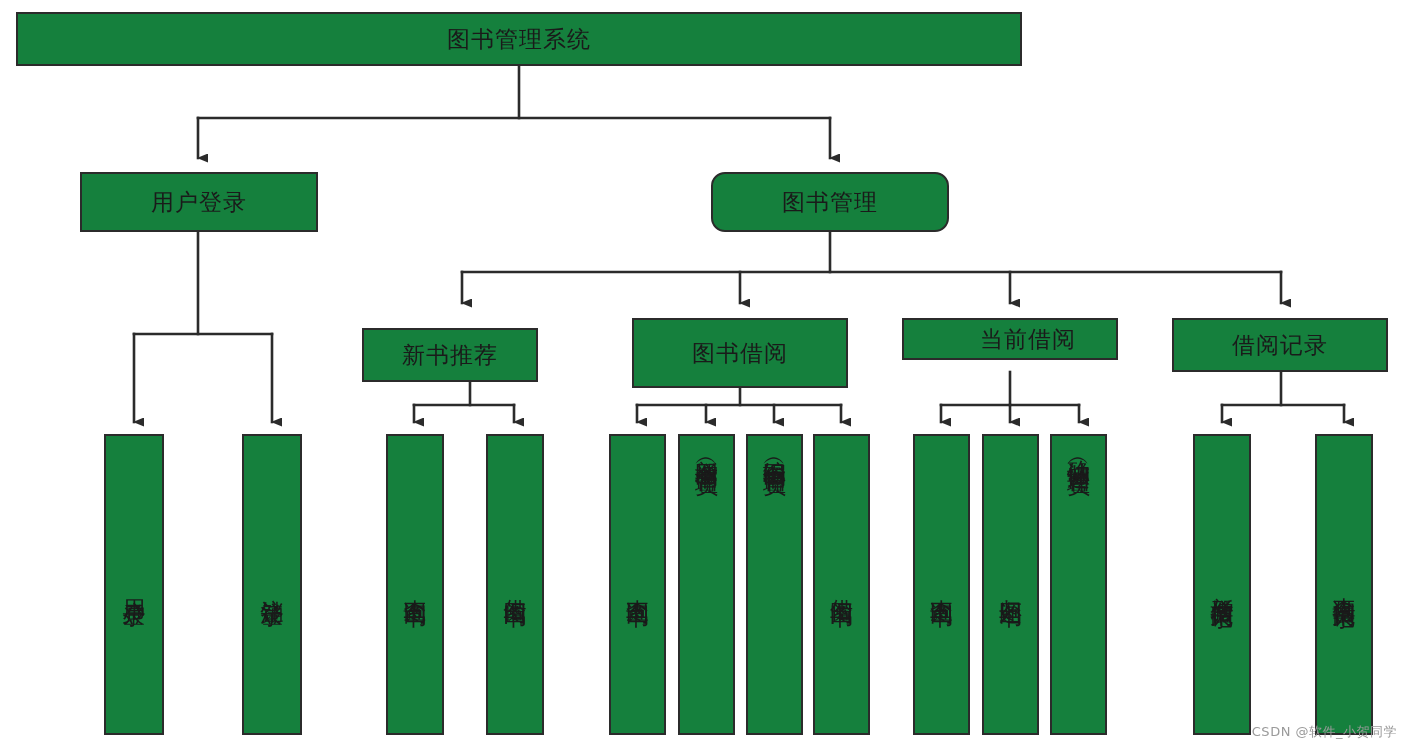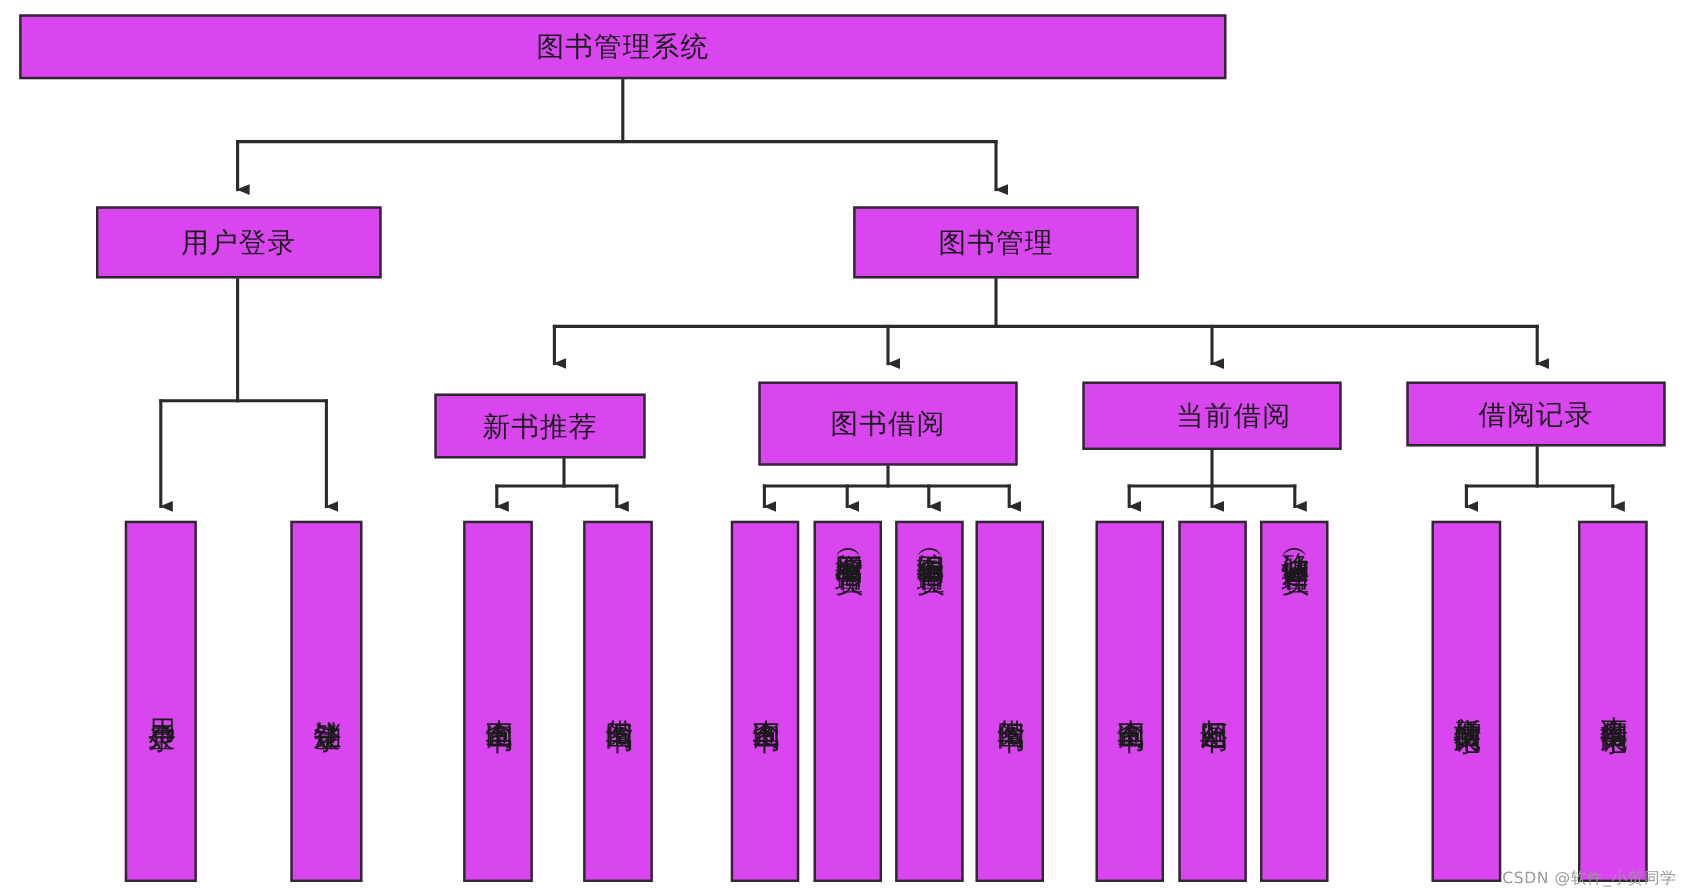--- a/index.html
+++ b/index.html
@@ -21,21 +21,21 @@
     position: absolute;
     left: 0;
     top: 0;
     width: 1405px;
     height: 747px;
   }
   .node {
     position: absolute;
     box-sizing: border-box;
     border: 2px solid #2b2b2b;
-    background: #d946ef;
+    background: #15803d;
     display: flex;
     align-items: center;
     justify-content: center;
     color: #1a1a1a;
   }
   .node.horiz {
     font-size: 23px;
     letter-spacing: 1px;
   }
   .node.vert {
@@ -122,31 +122,31 @@
     </g>
   </svg>
 
   <div class="node horiz" style="left:16px; top:12px; width:1006px; height:54px;">
     <span class="node-label">图书管理系统</span>
   </div>
 
   <div class="node horiz" style="left:80px; top:172px; width:238px; height:60px;">
     <span class="node-label">用户登录</span>
   </div>
-  <div class="node horiz" style="left:711px; top:172px; width:238px; height:60px;">
+  <div class="node horiz" style="left:711px; top:172px; width:238px; height:60px;border-radius:14px;">
     <span class="node-label">图书管理</span>
   </div>
 
   <div class="node horiz" style="left:362px; top:328px; width:176px; height:54px;font-family:Liberation Mono, monospace;">
     <span class="node-label">新书推荐</span>
   </div>
   <div class="node horiz" style="left:632px; top:318px; width:216px; height:70px;">
     <span class="node-label">图书借阅</span>
   </div>
-  <div class="node horiz" style="left:902px; top:318px; width:216px; height:57px;padding-left:36px;">
+  <div class="node horiz" style="left:902px; top:318px; width:216px; height:42px;padding-left:36px;">
     <span class="node-label">当前借阅</span>
   </div>
   <div class="node horiz" style="left:1172px; top:318px; width:216px; height:54px;">
     <span class="node-label">借阅记录</span>
   </div>
 
   <div class="node vert center" style="left:104px; top:434px; width:60px; height:301px;">
     <span class="node-label">用户登录</span>
   </div>
   <div class="node vert center" style="left:242px; top:434px; width:60px; height:301px;">

